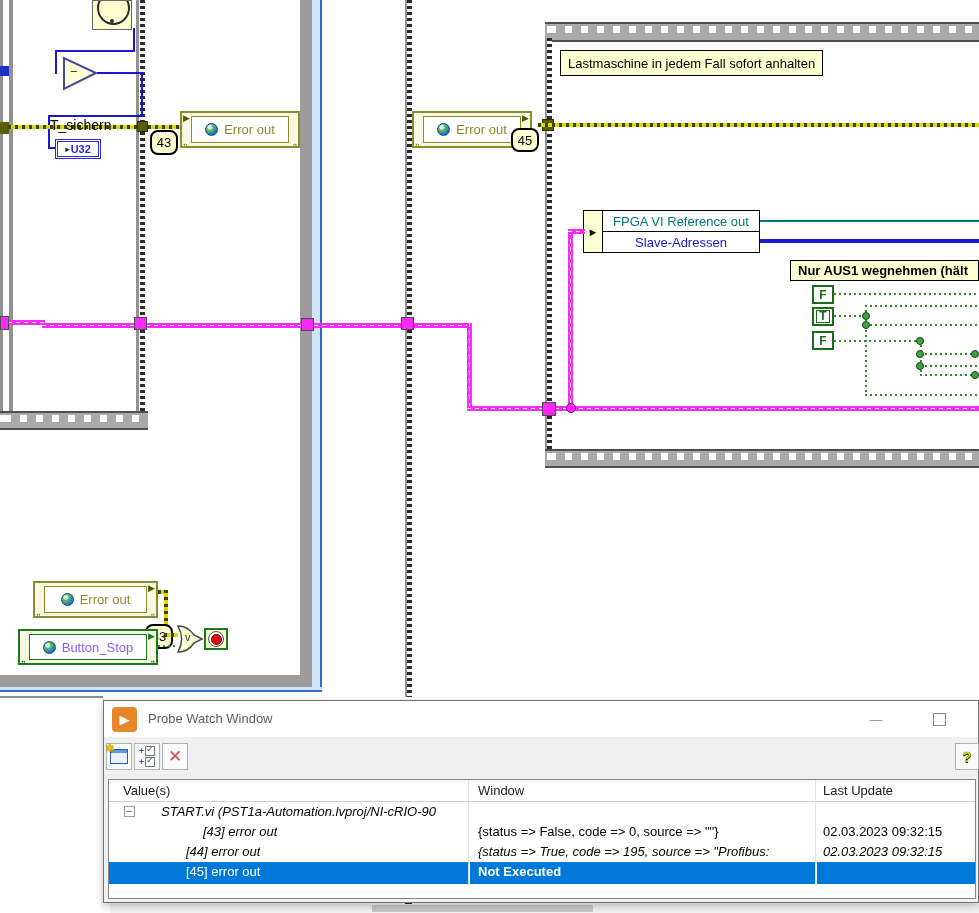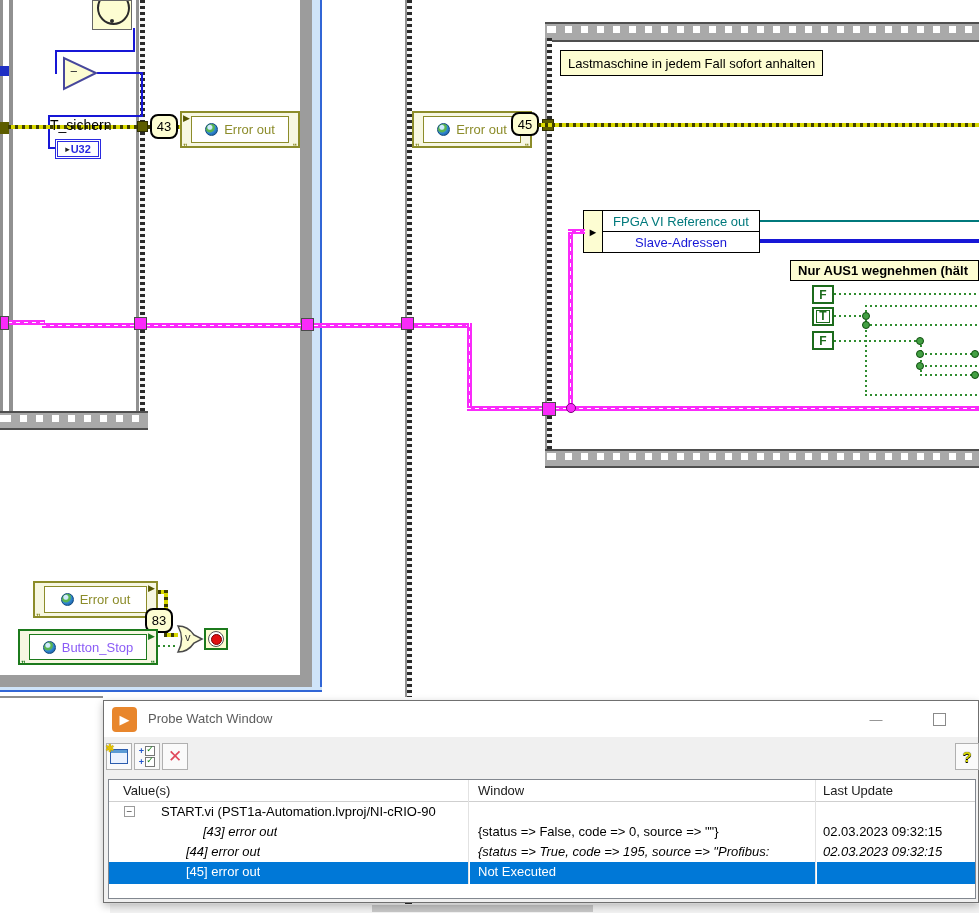--- a/index.html
+++ b/index.html
@@ -27,21 +27,21 @@
   .wgreen-h{height:2px;background:repeating-linear-gradient(90deg,#2f8c2f 0 2px,transparent 2px 5px);}
   .wgreen-v{width:2px;background:repeating-linear-gradient(180deg,#2f8c2f 0 2px,transparent 2px 5px);}
   .wblue{background:#1717d6;}
   .wteal{background:#00797c;}
   .jpink{width:13px;height:13px;background:#fa2afa;border:1px solid #4a4a4a;box-sizing:border-box;}
   .gdot{width:8px;height:8px;background:#43a043;border:1px solid #0d4d0d;border-radius:50%;box-sizing:border-box;}
   
   .ylabel{background:#fdfdd2;border:1px solid #000;font-size:13px;color:#000;
     padding:2px 7px;white-space:nowrap;overflow:hidden;box-sizing:border-box;}
   .balloon{background:#fdfdd2;border:2px solid #000;border-radius:8px;font-size:13px;color:#000;
-    display:flex;align-items:center;justify-content:center;box-sizing:border-box;}
+    display:flex;align-items:center;justify-content:center;box-sizing:border-box;margin-top:16px;}
   .probe{border:2px solid #8c8c2a;background:#f7f7e2;box-sizing:border-box;}
   .probe.green{border-color:#1c7a1c;}
   .probe-in{position:absolute;left:9px;right:9px;top:3px;bottom:3px;border:1px solid #8c8c2a;
     background:#fff;display:flex;align-items:center;justify-content:center;gap:6px;
     font-size:13px;color:#8c8c2a;white-space:nowrap;}
   .probe.green .probe-in{border-color:#1c7a1c;color:#8b5cf6;}
   .globe{width:13px;height:13px;border-radius:50%;border:1px solid #114a7e;box-sizing:border-box;
     background:radial-gradient(circle at 35% 30%,#cfeaff 0 18%,#59b551 30% 42%,#2e86d4 55%,#174f8e 95%);}
   .pmark{position:absolute;font-size:9px;font-weight:bold;color:#8c8c2a;line-height:6px;}
   .probe.green .pmark{color:#1c7a1c;}
@@ -324,38 +324,38 @@
 
     <div class="list">
       <div class="lhead">
         <span class="cell" style="left:14px;top:3px;">Value(s)</span>
         <span class="cell" style="left:369px;top:3px;">Window</span>
         <span class="cell" style="left:714px;top:3px;">Last Update</span>
       </div>
 
       <div class="lrow" style="top:22px;">
         <span class="expander">−</span>
-        <span class="cell" style="left:52px;width:306px;">START.vi (PST1a-Automation.lvproj/NI-cRIO-90</span>
+        <span class="cell" style="left:52px;width:306px;font-style:italic;">START.vi (PST1a-Automation.lvproj/NI-cRIO-90</span>
       </div>
 
       <div class="lrow" style="top:42px;">
         <span class="cell" style="left:94px;font-style:italic;">[43] error out</span>
         <span class="cell" style="left:369px;width:336px;">{status =&gt; False, code =&gt; 0, source =&gt; ""}</span>
         <span class="cell" style="left:714px;">02.03.2023 09:32:15</span>
       </div>
 
       <div class="lrow" style="top:62px;font-style:italic;">
         <span class="cell" style="left:77px;">[44] error out</span>
         <span class="cell" style="left:369px;width:336px;">{status =&gt; True, code =&gt; 195, source =&gt; "Profibus:</span>
         <span class="cell" style="left:714px;">02.03.2023 09:32:15</span>
       </div>
 
       <div class="lrow sel" style="top:82px;">
         <span class="cell" style="left:77px;">[45] error out</span>
-        <span class="cell" style="left:369px;width:336px;">Not Executed</span>
+        <span class="cell" style="left:369px;width:336px;font-weight:bold;">Not Executed</span>
         <span style="position:absolute;left:359px;top:0;bottom:0;width:2px;background:#fff;"></span>
         <span style="position:absolute;left:706px;top:0;bottom:0;width:2px;background:#fff;"></span>
       </div>
 
       <div class="col-div" style="left:359px;height:104px;"></div>
       <div class="col-div" style="left:706px;height:104px;"></div>
     </div>
   </div>
 
 </div>

